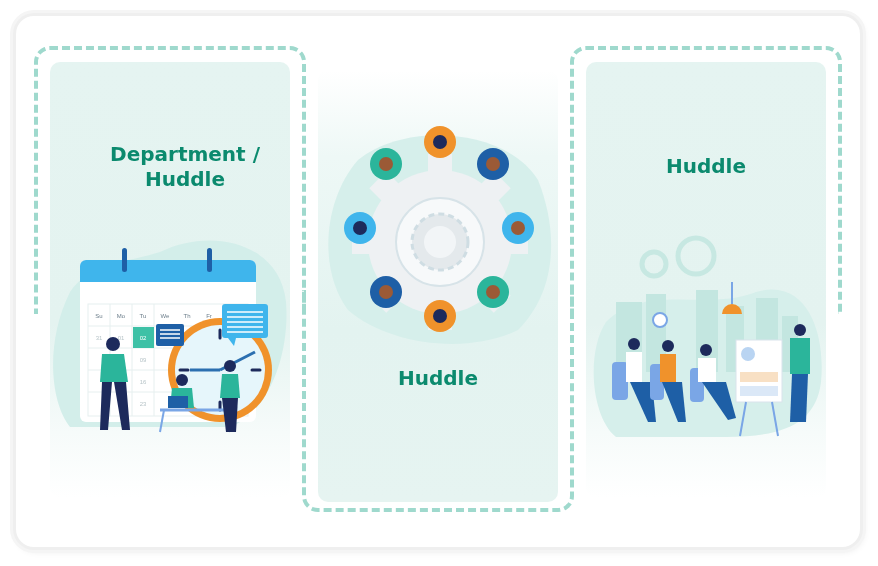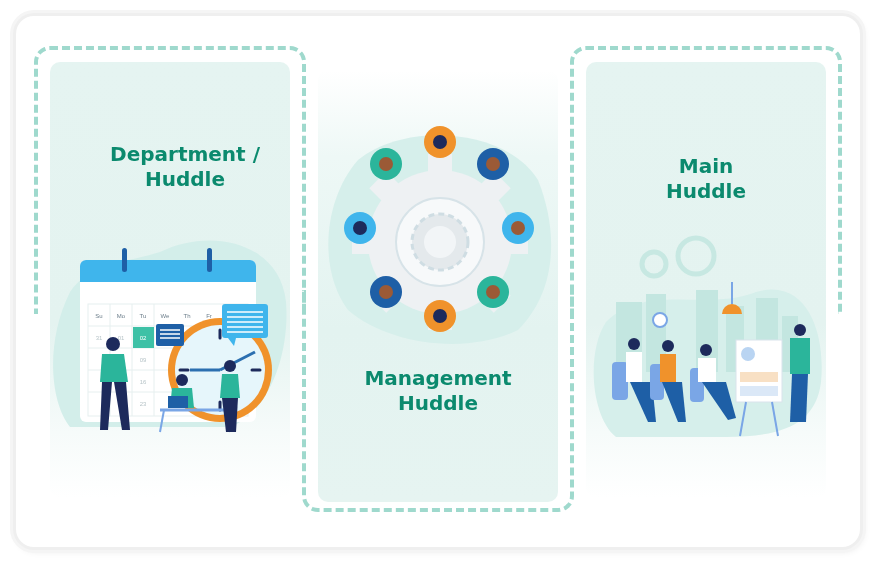--- a/index.html
+++ b/index.html
@@ -140,29 +140,27 @@
         <circle cx="122" cy="196" r="7" fill="#1d2a5c"></circle>
       <circle cx="68" cy="172" r="16" fill="#1e5fa6"></circle>
         <circle cx="68" cy="172" r="7" fill="#9b5a36"></circle>
       <circle cx="42" cy="108" r="16" fill="#3fb5ec"></circle>
         <circle cx="42" cy="108" r="7" fill="#1d2a5c"></circle>
       <circle cx="68" cy="44" r="16" fill="#2bb59b"></circle>
         <circle cx="68" cy="44" r="7" fill="#9b5a36"></circle>
     </g>
   </svg>
   <div class="title" style="top:296px;">
-    <span>Management</span>
     <span>Huddle</span>
   </div>
 </div>
 
 <div class="dash" style="left:570px;top:46px;width:264px;height:264px;border-bottom:none;border-bottom-left-radius:0;border-bottom-right-radius:0;"></div>
 <div class="panel" style="left:586px;top:62px;width:240px;height:436px;">
   <div class="title" style="top:92px;">
-    <span>Main</span>
     <span>Huddle</span>
   </div>
   <svg class="art" style="left:0;top:160px;" width="240" height="220" viewBox="0 0 240 220">
 
     <g fill="none" stroke="#c7e8e2" stroke-width="5">
       <circle cx="110" cy="34" r="18"></circle>
         <circle cx="68" cy="42" r="12"></circle>
     </g>
     <path d="M20 100 C60 60 120 90 170 70 C220 55 240 110 235 160 C230 200 200 215 140 215 L30 215 C5 195 0 130 20 100Z" fill="#d6efeb"></path>
 

